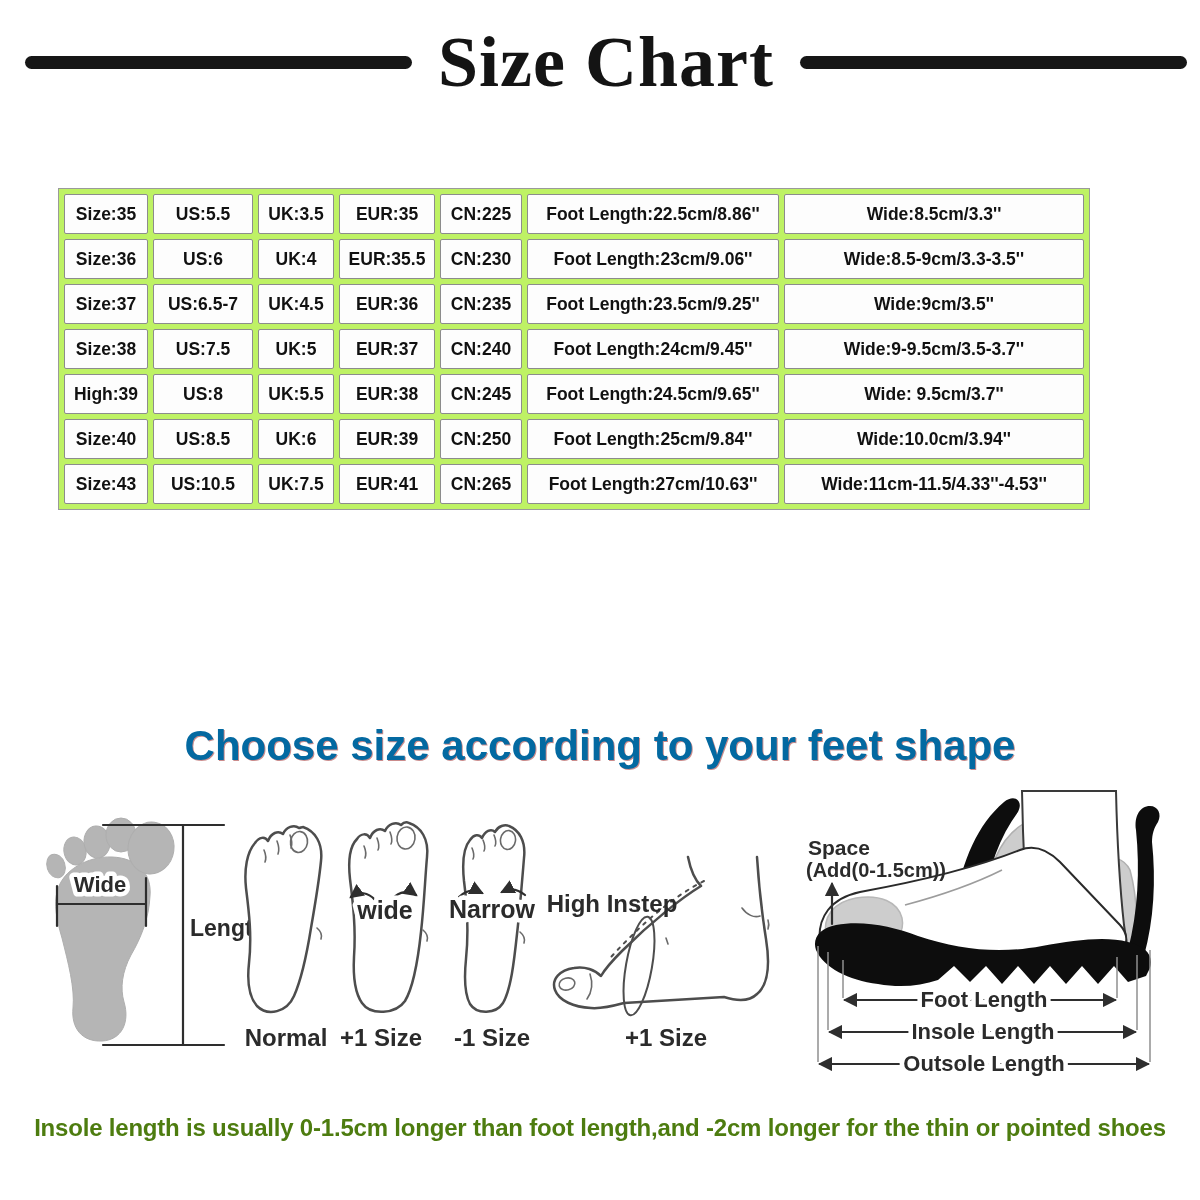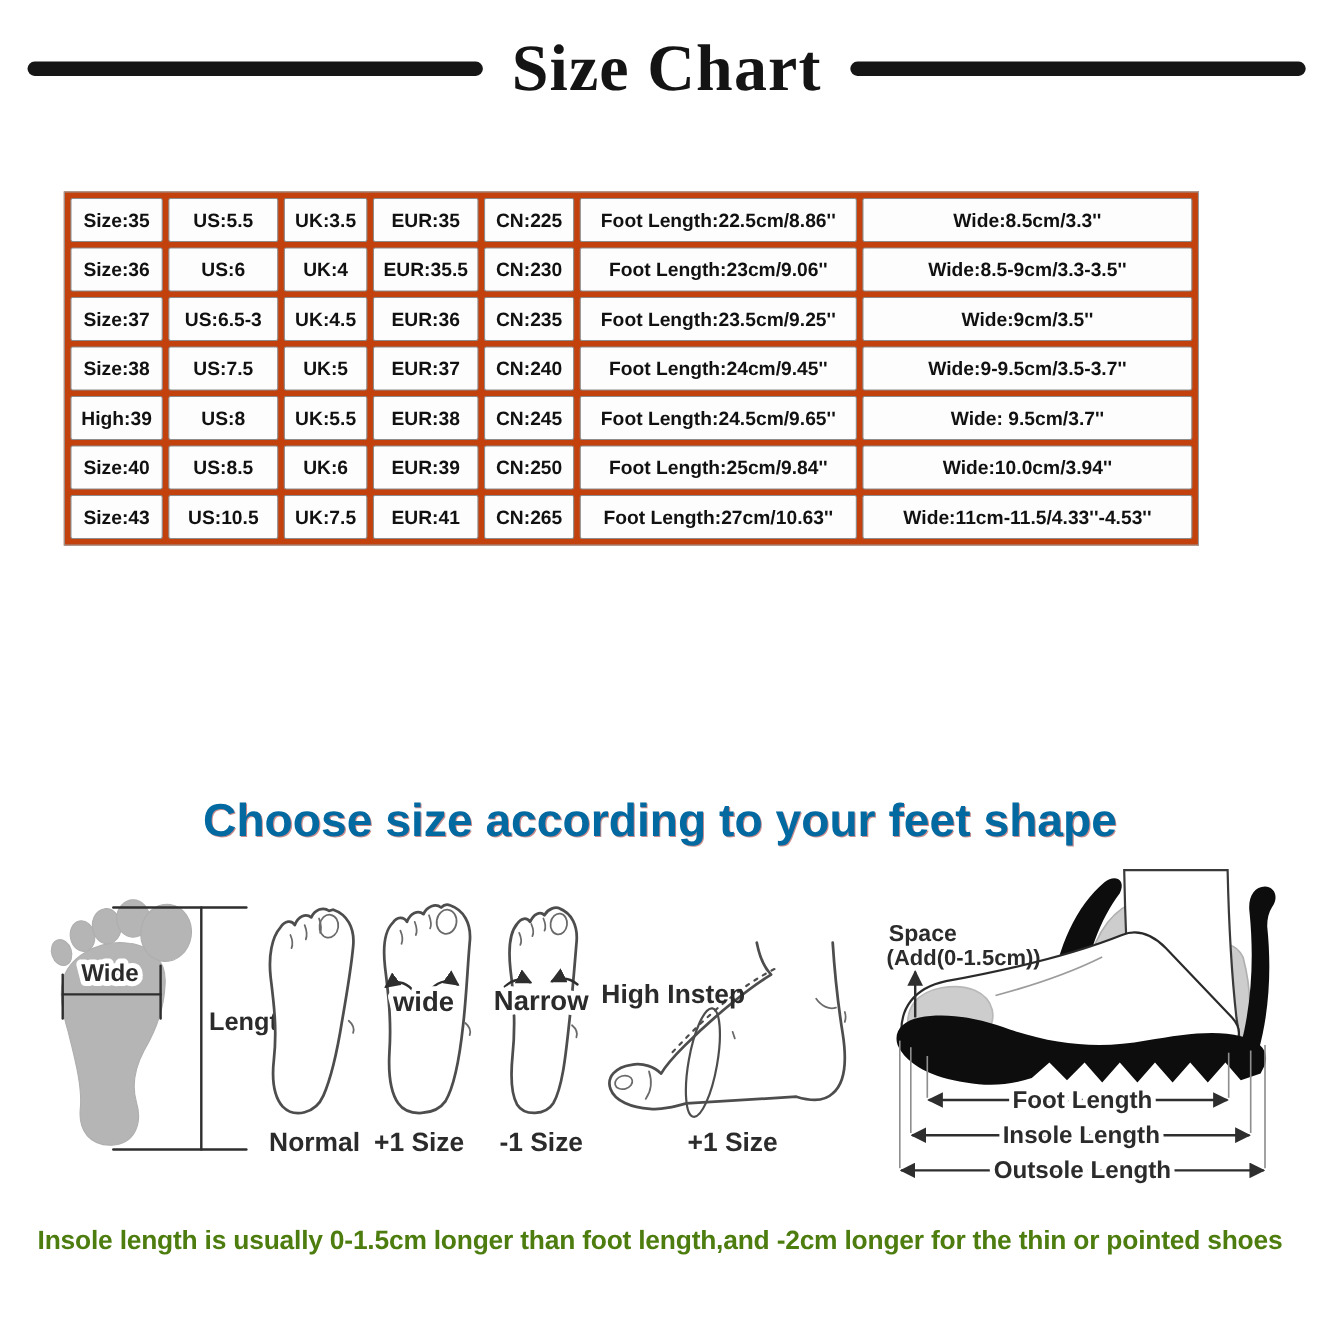--- a/index.html
+++ b/index.html
@@ -4,26 +4,26 @@
 <style>
   html,body{margin:0;padding:0;background:#ffffff;}
   .page{position:relative;width:1200px;height:1200px;background:#ffffff;overflow:hidden;
         font-family:"Liberation Sans",sans-serif;}
   
   .title-row{position:absolute;top:12px;left:0;width:1200px;height:100px;
              display:flex;align-items:center;column-gap:26px;}
   .bar{height:13px;background:#161616;border-radius:7px;flex:1;}
   .bar-left{margin-left:25px;}
   .bar-right{margin-right:13px;}
-  .title-text{font-family:"Liberation Serif",serif;font-weight:700;font-size:60px;
+  .title-text{font-family:"Liberation Serif",serif;font-weight:700;font-size:72px;
               color:#141414;line-height:1;white-space:nowrap;letter-spacing:1px;}
   
-  .size-table{position:absolute;left:58px;top:174px;width:1032px;
+  .size-table{position:absolute;left:58px;top:188px;width:1032px;
               border-collapse:separate;border-spacing:5px;table-layout:fixed;
-              border:1px solid #9a9a9a;background:#c2410c;}
+              border:1px solid #9a9a9a;background:#bef264;}
   .size-table td{border:1px solid #8c8c8c;border-radius:2px;height:38px;
                  text-align:center;vertical-align:middle;font-weight:700;
                  font-size:17.5px;color:#111;padding:0 2px;white-space:nowrap;
                  overflow:hidden;background:#fdfdfd;}
   
   .section-heading{position:absolute;top:722px;left:0;width:1200px;text-align:center;
                    font-size:42px;font-weight:700;color:#0369a1;
                    text-shadow:1px 1px 0 rgba(140,0,0,.45);white-space:nowrap;}
   
   .diagrams{position:absolute;top:780px;left:0;width:1200px;height:320px;}
@@ -73,21 +73,21 @@
           <td>Size:36</td>
           <td>US:6</td>
           <td>UK:4</td>
           <td>EUR:35.5</td>
           <td>CN:230</td>
           <td>Foot Length:23cm/9.06''</td>
           <td>Wide:8.5-9cm/3.3-3.5''</td>
         </tr>
         <tr>
           <td>Size:37</td>
-          <td>US:6.5-3</td>
+          <td>US:6.5-7</td>
           <td>UK:4.5</td>
           <td>EUR:36</td>
           <td>CN:235</td>
           <td>Foot Length:23.5cm/9.25''</td>
           <td>Wide:9cm/3.5''</td>
         </tr>
         <tr>
           <td>Size:38</td>
           <td>US:7.5</td>
           <td>UK:5</td>

